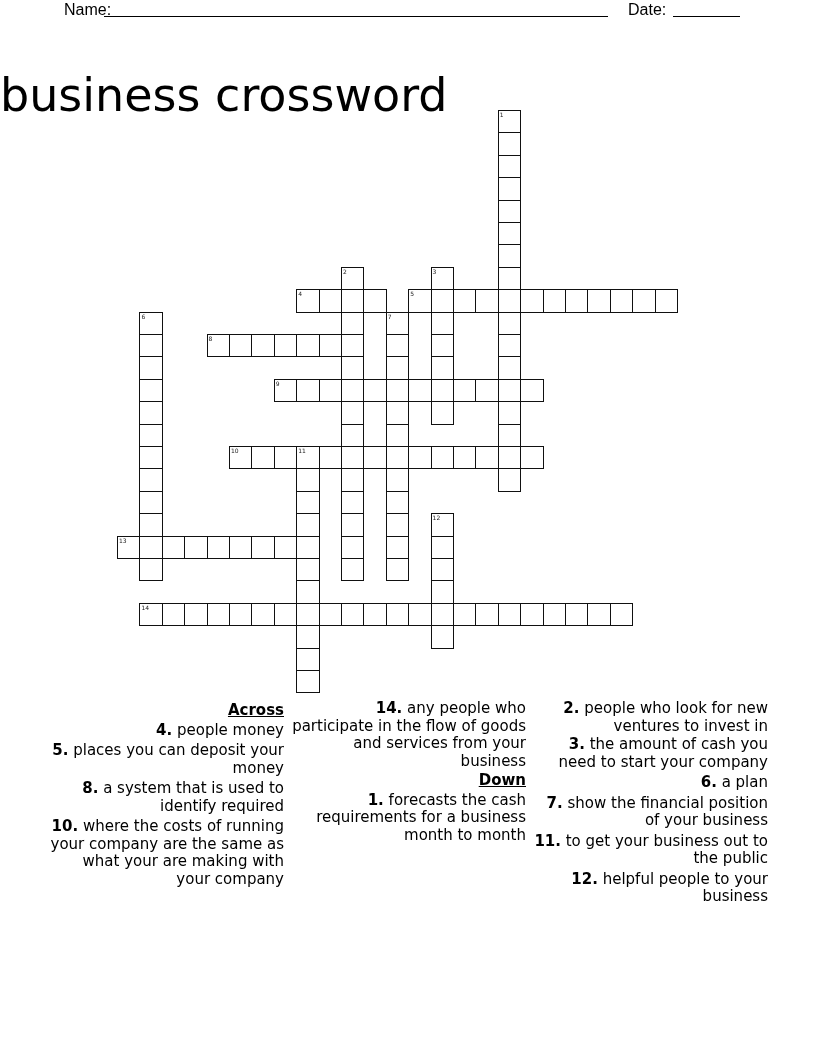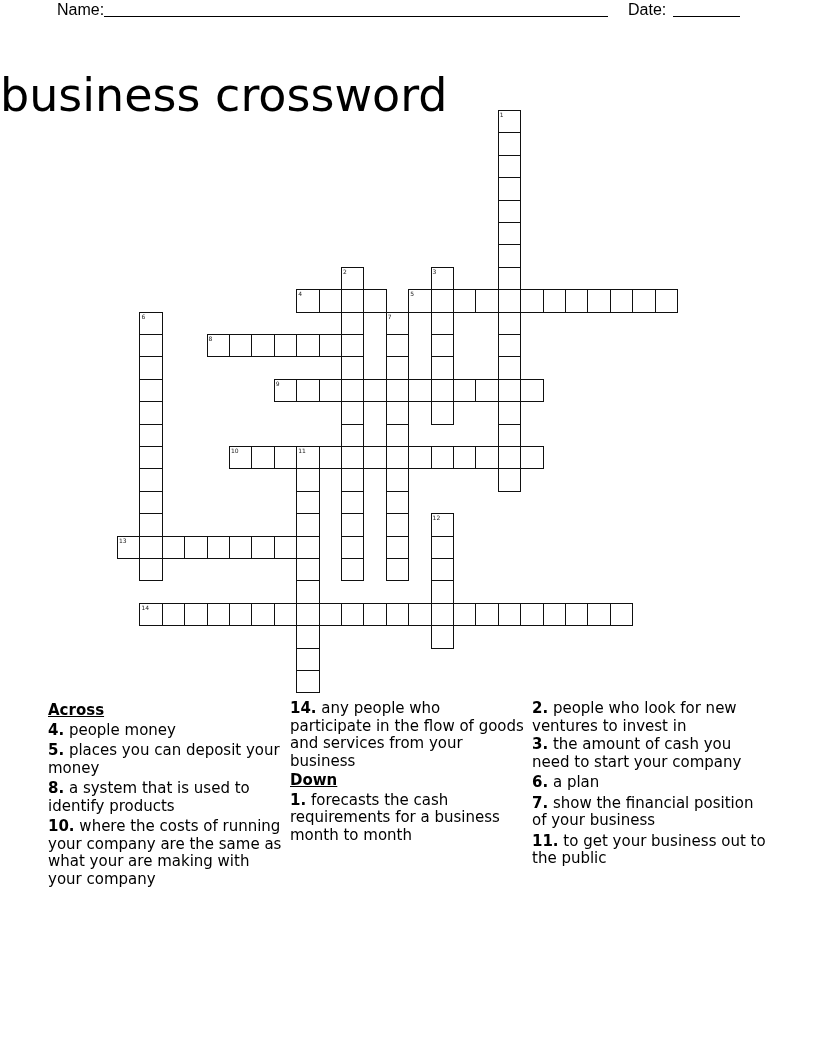--- a/index.html
+++ b/index.html
@@ -18,21 +18,21 @@
     .header-line {
       position: absolute;
       top: 0;
       left: 48px;
       width: 700px;
       height: 20px;
       font-family: "Liberation Sans", sans-serif;
       font-size: 16px;
       line-height: 20px;
     }
-    .header-line .name-label { position: absolute; left: 9px; top: 0; }
+    .header-line .name-label { position: absolute; left: 16px; top: 0; }
     .header-line .name-field {
       position: absolute; left: 56px; top: 0;
       width: 504px; height: 16px;
       border-bottom: 1px solid #000;
     }
     .header-line .date-label { position: absolute; left: 580px; top: 0; }
     .header-line .date-field {
       position: absolute; left: 625px; top: 0;
       width: 67px; height: 16px;
       border-bottom: 1px solid #000;
@@ -74,20 +74,21 @@
     }
     .clues {
       position: absolute;
       top: 700px;
       left: 48px;
       width: 730px;
       height: 260px;
       font-family: "DejaVu Sans", sans-serif;
       font-size: 15px;
       line-height: 17.5px;
+      text-align: right;
     }
     .col {
       position: absolute;
       top: 0;
       width: 236px;
     }
     .col1 { left: 0; }
     .col2 { left: 242px; }
     .col3 { left: 484px; }
     .section-head {
@@ -284,28 +285,29 @@
     <div class="cell" style="left: 448px; top: 492.8px;"></div>
     <div class="cell" style="left: 470.4px; top: 492.8px;"></div>
     <div class="cell" style="left: 492.8px; top: 492.8px;"></div>
   </div>
 
 <div class="clues">
   <div class="col col1">
     <div class="section-head">Across</div>
     <div class="clue"><span class="cnum">4.</span> <span>people money</span></div>
     <div class="clue"><span class="cnum">5.</span> <span>places you can deposit your money</span></div>
-    <div class="clue"><span class="cnum">8.</span> <span>a system that is used to identify products</span></div>
+    <div class="clue"><span class="cnum">8.</span> <span>a system that is used to identify required</span></div>
     <div class="clue"><span class="cnum">10.</span> <span>where the costs of running your company are the same as what your are making with your company</span></div>
   </div>
   <div class="col col2">
     <div class="clue" style="margin-bottom:1px"><span class="cnum">14.</span> <span>any people who participate in the flow of goods and services from your business</span></div>
     <div class="section-head">Down</div>
     <div class="clue"><span class="cnum">1.</span> <span>forecasts the cash requirements for a business month to month</span></div>
   </div>
   <div class="col col3">
     <div class="clue" style="margin-bottom:1px"><span class="cnum">2.</span> <span>people who look for new ventures to invest in</span></div>
     <div class="clue"><span class="cnum">3.</span> <span>the amount of cash you need to start your company</span></div>
     <div class="clue"><span class="cnum">6.</span> <span>a plan</span></div>
     <div class="clue"><span class="cnum">7.</span> <span>show the financial position of your business</span></div>
     <div class="clue"><span class="cnum">11.</span> <span>to get your business out to the public</span></div>
+    <div class="clue"><span class="cnum">12.</span> <span>helpful people to your business</span></div>
   </div>
 </div>
 
 </body></html>

